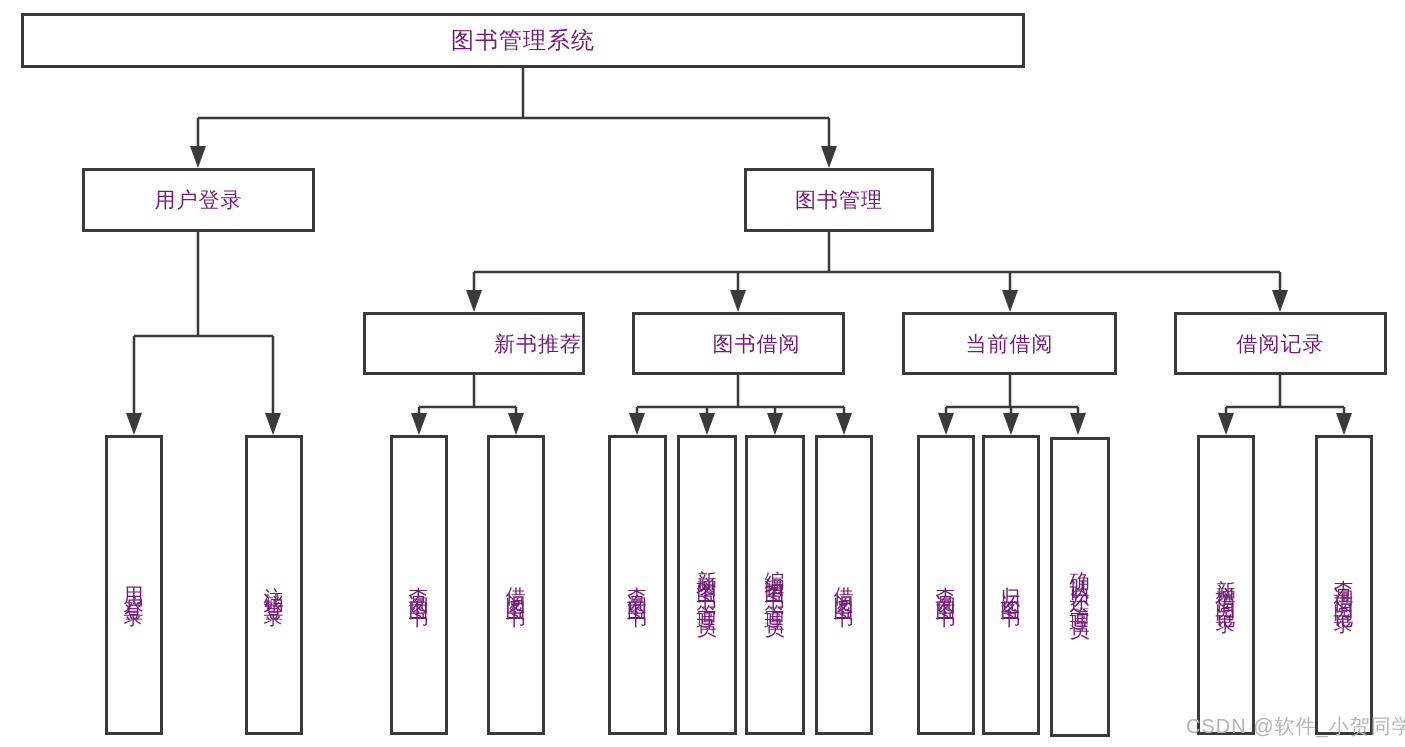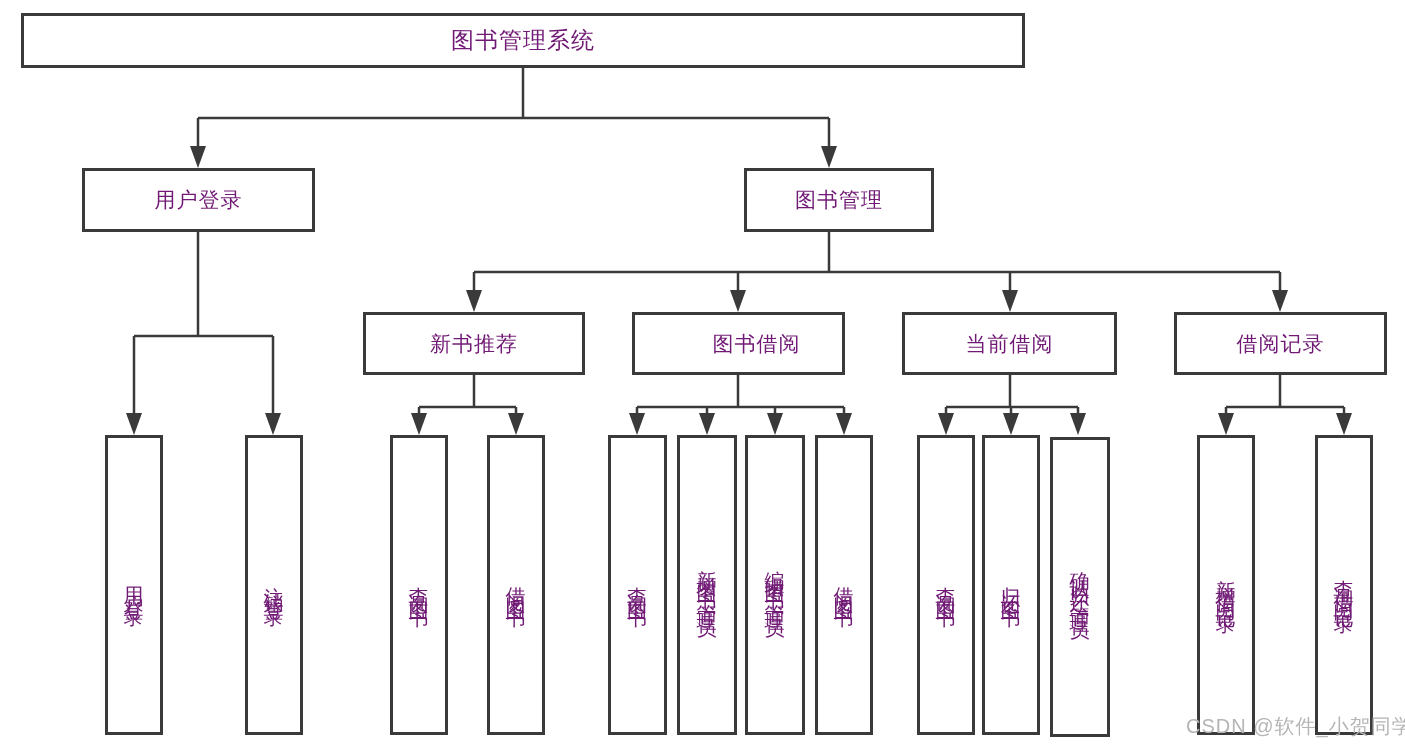--- a/index.html
+++ b/index.html
@@ -104,21 +104,21 @@
     <span>图书管理系统</span>
   </div>
 
   <div class="node h" style="left:82px;top:168px;width:233px;height:64px;">
     <span>用户登录</span>
   </div>
   <div class="node h" style="left:712px;top:168px;width:190px;height:64px;margin-left:32px;">
     <span>图书管理</span>
   </div>
 
-  <div class="node h" style="left:363px;top:312px;width:222px;height:63px;">
+  <div class="node h" style="left:363px;top:312px;width:222px;height:63px;justify-content:flex-end;">
     <span>新书推荐</span>
   </div>
   <div class="node h" style="left:632px;top:312px;width:213px;height:63px;padding-left:36px;">
     <span>图书借阅</span>
   </div>
   <div class="node h" style="left:902px;top:312px;width:215px;height:63px;">
     <span>当前借阅</span>
   </div>
   <div class="node h" style="left:1174px;top:312px;width:213px;height:63px;">
     <span>借阅记录</span>

